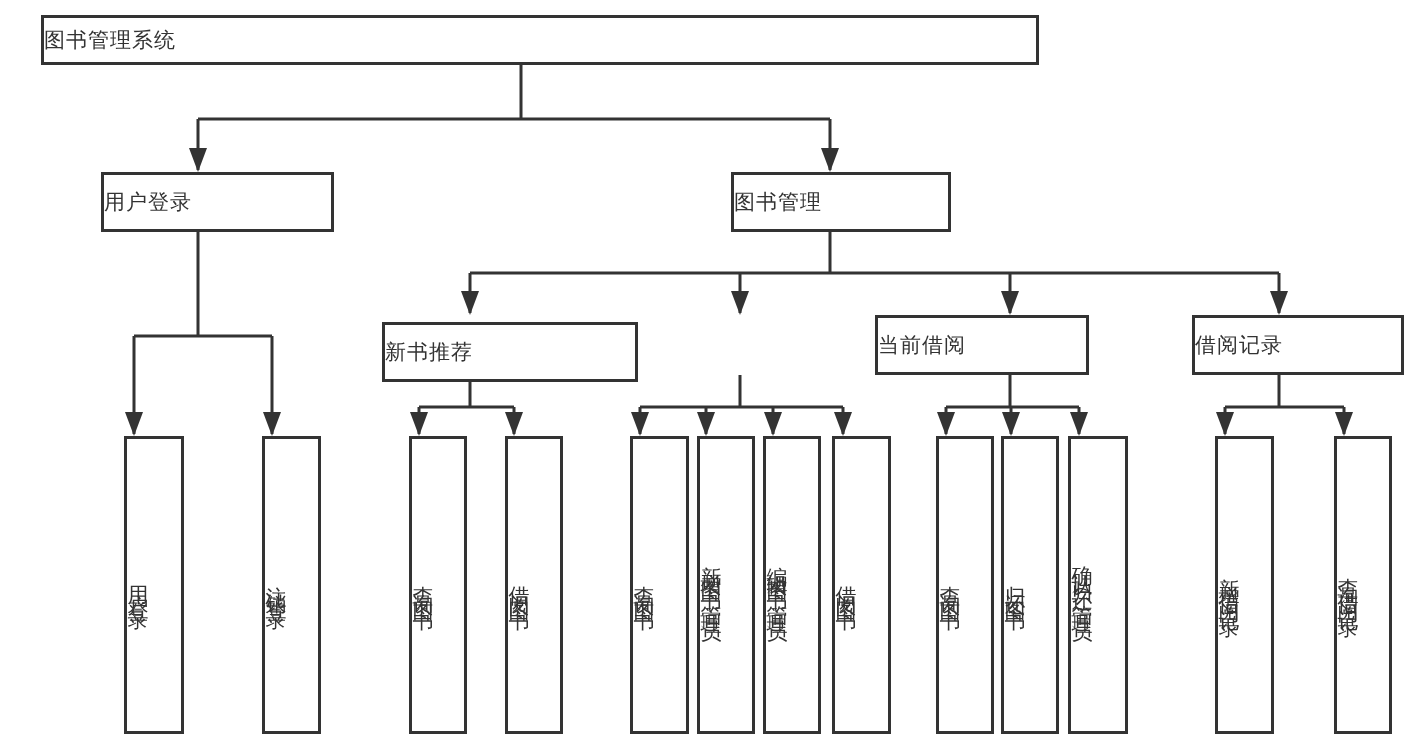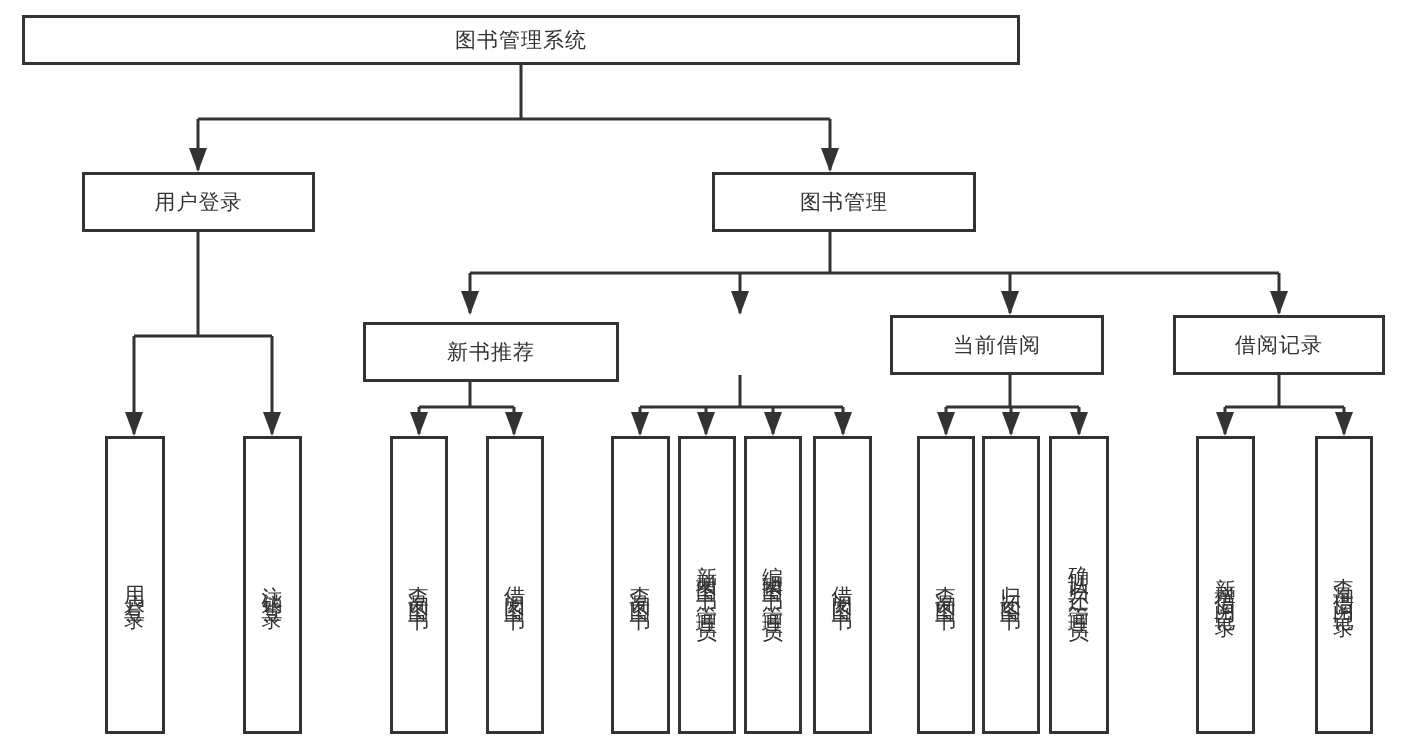--- a/index.html
+++ b/index.html
@@ -26,23 +26,24 @@
     z-index: 1;
   }
   .connectors .lines { stroke: var(--line); stroke-width: 3; fill: none; }
   .connectors .arrows { fill: var(--line); stroke: none; }
   .box {
     position: absolute;
     background: #ffffff;
     border: 3px solid var(--line);
     display: flex;
     align-items: center;
-    justify-content: center;
+    justify-content: flex-start;
     color: var(--text);
     z-index: 2;
+    margin-left: 19px;
   }
   .box.h span {
     font-size: 21px;
     letter-spacing: 1px;
     white-space: nowrap;
   }
   .box.v span {
     writing-mode: vertical-rl;
     text-orientation: mixed;
     font-size: 21px;
@@ -103,28 +104,28 @@
     </g>
   </svg>
 
   <div class="box h" style="left:22px;top:15px;width:998px;height:50px">
     <span>图书管理系统</span>
   </div>
 
   <div class="box h" style="left:82px;top:172px;width:233px;height:60px">
     <span>用户登录</span>
   </div>
-  <div class="box h" style="left:712px;top:172px;width:264px;height:60px">
+  <div class="box h" style="left:712px;top:172px;width:220px;height:60px">
     <span>图书管理</span>
   </div>
 
   <div class="box h" style="left:363px;top:322px;width:256px;height:60px">
     <span>新书推荐</span>
   </div>
-  <div class="box h" style="left:890px;top:315px;width:214px;height:60px">
+  <div class="box h" style="left:856px;top:315px;width:214px;height:60px">
     <span>当前借阅</span>
   </div>
   <div class="box h" style="left:1173px;top:315px;width:212px;height:60px">
     <span>借阅记录</span>
   </div>
 
   <div class="box v" style="left:105px;top:436px;width:60px;height:298px">
     <span>用户登录</span>
   </div>
   <div class="box v" style="left:243px;top:436px;width:59px;height:298px">

